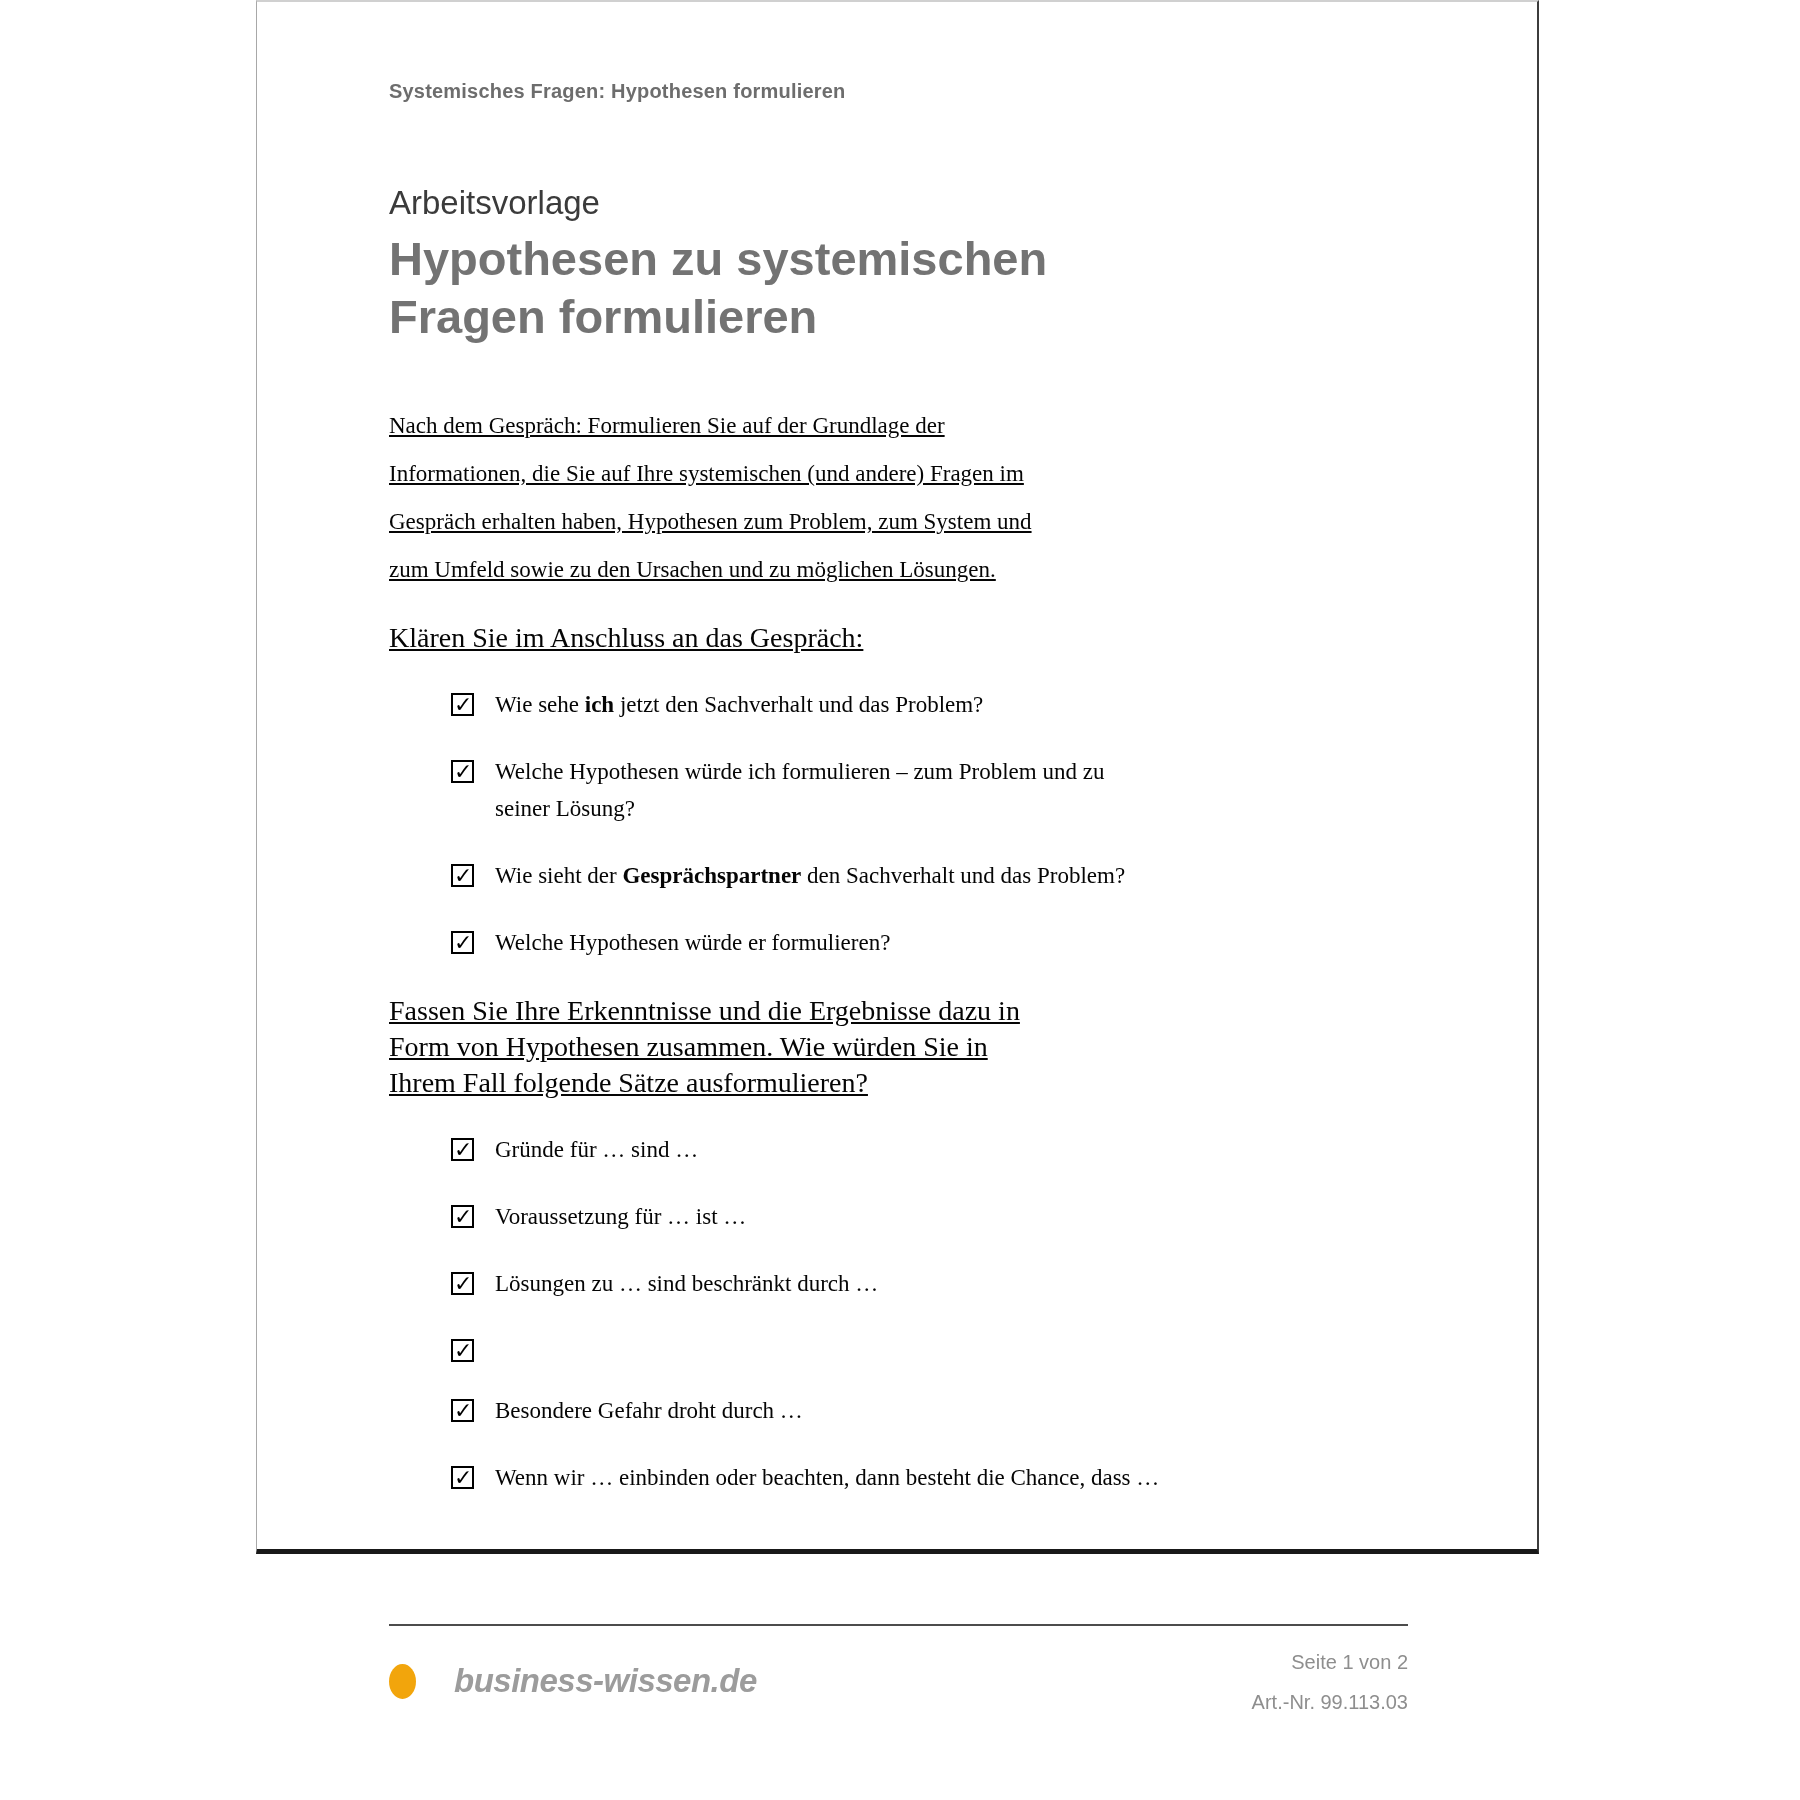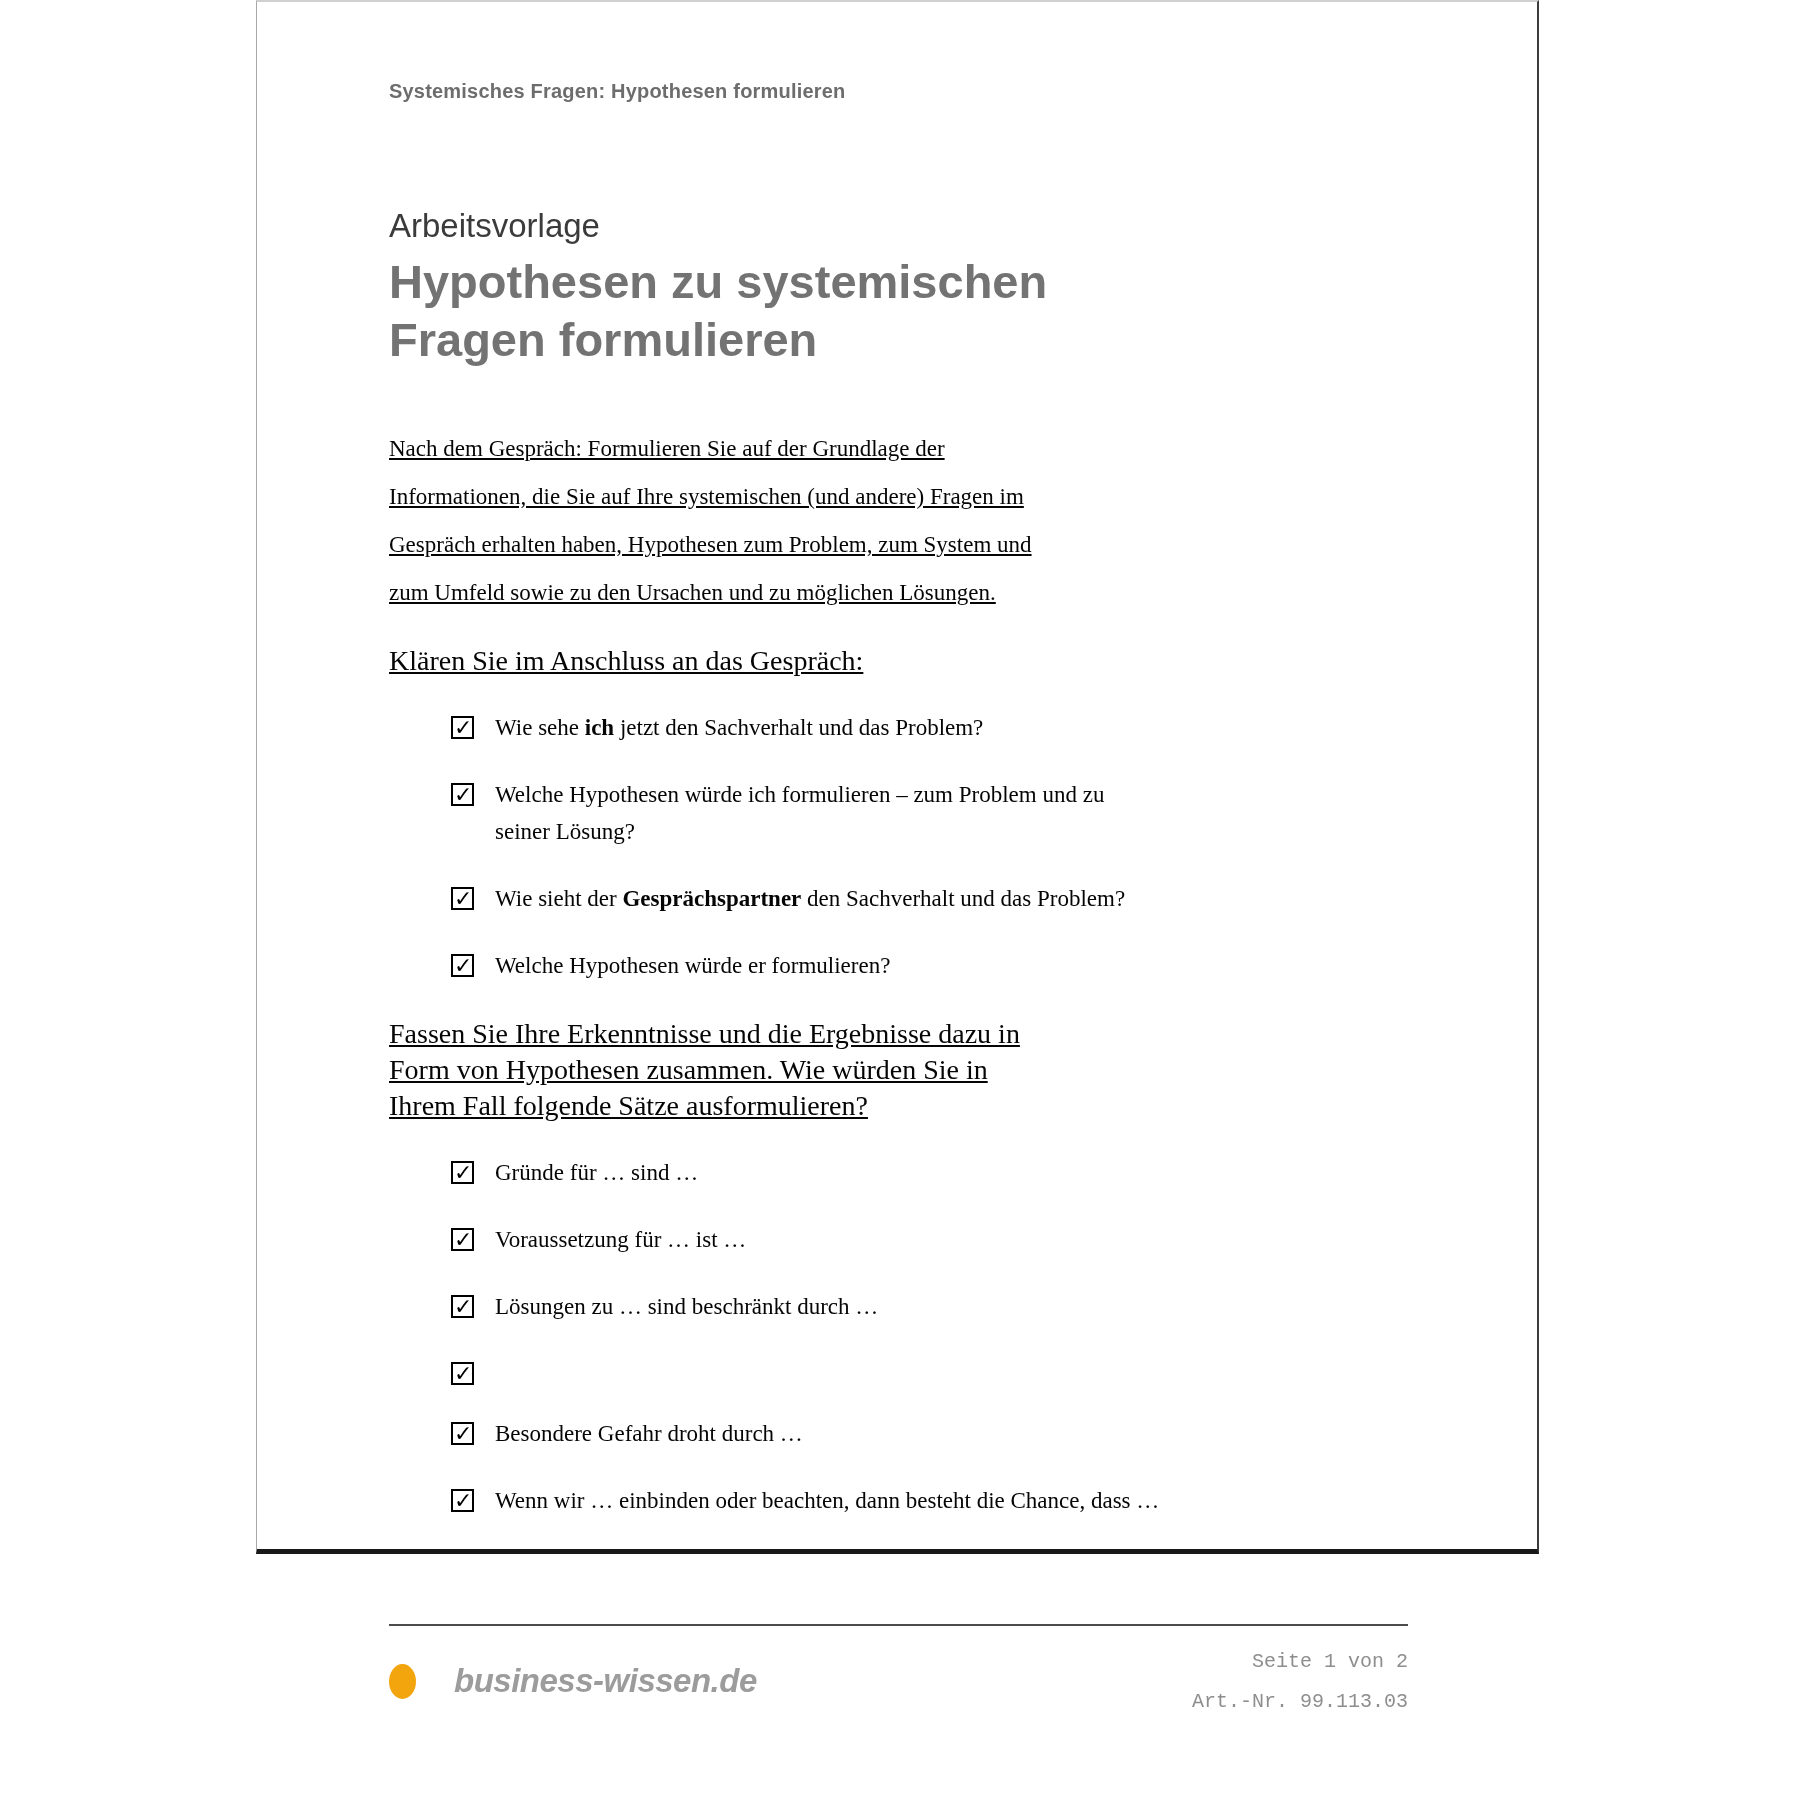--- a/index.html
+++ b/index.html
@@ -4,37 +4,37 @@
 <style>
   html,body{margin:0;padding:0;background:#ffffff;}
   .canvas{position:relative;width:1800px;height:1800px;background:#ffffff;overflow:hidden;
           font-family:"Liberation Sans",sans-serif;}
   .page{position:absolute;left:256px;top:0;width:1283px;height:1554px;background:#ffffff;
         box-sizing:border-box;
         border-top:2px solid #d0d0d0;border-left:1px solid #a8a8a8;
         border-right:2px solid #3c3c3c;border-bottom:5px solid #191919;}
   .content{padding:0 132px;}
   .doc-header{margin-top:78px;font-size:20px;font-weight:bold;color:#6d6d6d;letter-spacing:.2px;}
-  .kicker{margin-top:104px;font-size:33px;color:#3b3b3b;}
+  .kicker{margin-top:81px;font-size:33px;color:#3b3b3b;}
   .title{margin-top:8px;font-size:47px;line-height:58px;font-weight:bold;color:#737373;max-width:700px;}
   .serif{font-family:"Liberation Serif","DejaVu Serif",serif;color:#050505;}
   .para{margin-top:56px;font-size:23px;line-height:48px;max-width:648px;text-decoration:underline;}
   .lead{margin-top:26px;font-size:28px;line-height:36px;max-width:648px;text-decoration:underline;}
   .checklist{margin-top:4px;}
   .check-item{display:flex;margin-top:30px;padding-left:62px;font-size:23px;line-height:37px;}
   .checkbox{flex:0 0 auto;width:19px;height:19px;border:2px solid #000;margin-top:7px;margin-right:21px;position:relative;background:#fff;}
   .checkbox span{position:absolute;left:1px;top:-9px;font-family:"DejaVu Sans",sans-serif;font-weight:bold;font-size:22px;color:#000;}
   .item-text{max-width:690px;}
   .b{font-weight:bold;}
   .footer{position:absolute;left:132px;top:1622px;width:1019px;border-top:2px solid #4c4c4c;}
   .footer-row{display:flex;justify-content:space-between;align-items:flex-start;}
   .logo{display:flex;align-items:center;margin-top:36px;gap:23px;}
   .logo-dot{width:27px;height:35px;border-radius:50%;margin-right:15px;background:#f2a50c;}
   .brand{font-size:33px;font-weight:bold;font-style:italic;color:#9c9c9c;letter-spacing:-0.5px;}
-  .meta{margin-top:16px;text-align:right;font-size:20px;line-height:40px;color:#8e8e8e;font-family:Liberation Mono, monospace;}
+  .meta{margin-top:16px;text-align:right;font-size:20px;line-height:40px;color:#8e8e8e;}
 </style>
 </head>
 <body>
 
 <div class="canvas">
   <div class="page">
     <div class="content">
 
       <div class="doc-header">Systemisches Fragen: Hypothesen formulieren</div>
 

